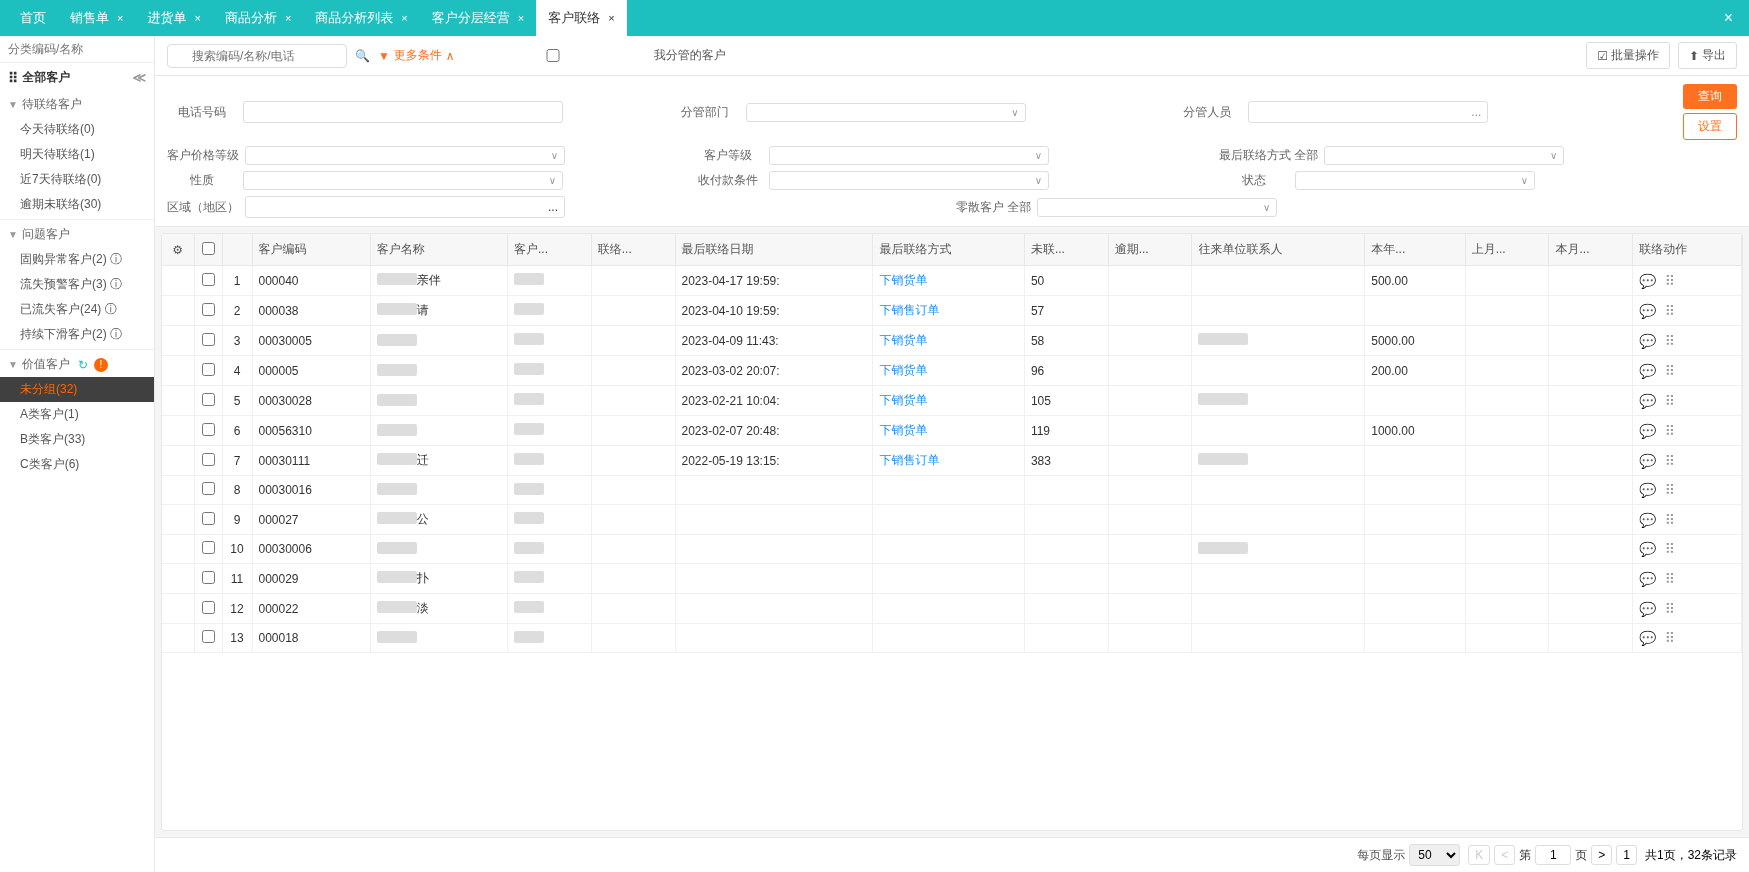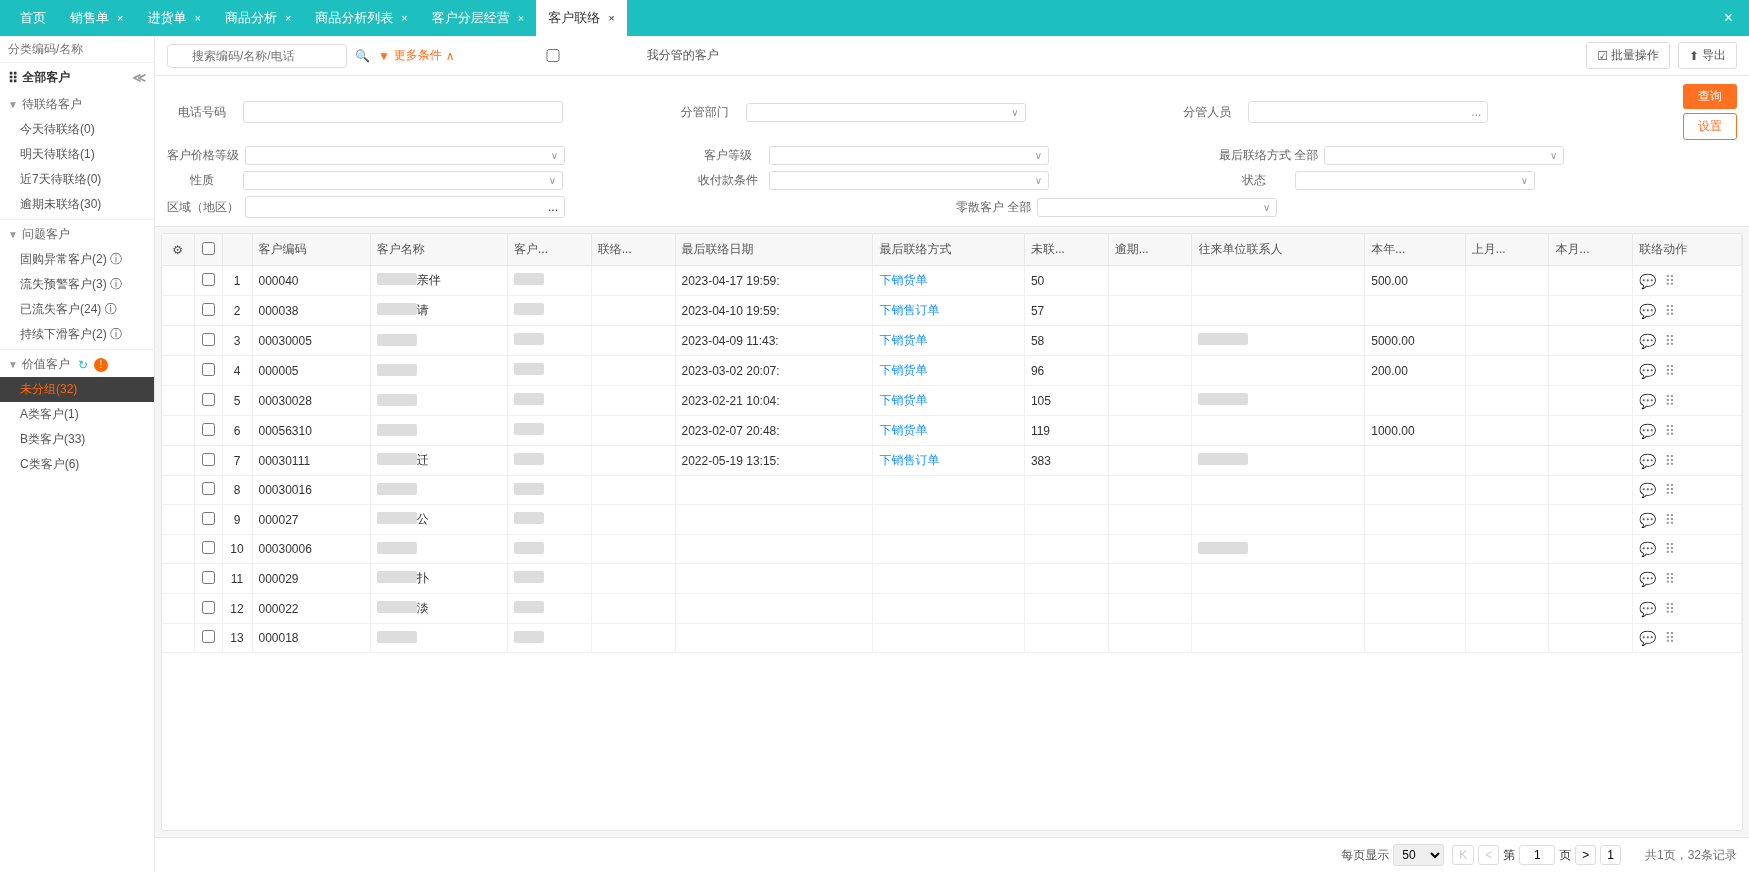--- a/index.html
+++ b/index.html
@@ -146,21 +146,21 @@
       display: flex;
       align-items: center;
       gap: 4px;
       color: #ff7020;
       cursor: pointer;
       font-size: 12px;
     }
     .filter-checkbox {
       display: flex;
       align-items: center;
-      gap: 4px;
+      gap: 11px;
       font-size: 12px;
       color: #555;
     }
     .filter-spacer { flex: 1; }
     .btn-batch {
       padding: 4px 10px;
       border: 1px solid #ddd;
       border-radius: 3px;
       background: #fff;
       cursor: pointer;
@@ -370,22 +370,22 @@
     }
     .page-input {
       border: 1px solid #ddd;
       border-radius: 3px;
       width: 36px;
       text-align: center;
       padding: 2px 4px;
       font-size: 12px;
     }
     .total-info {
-      color: #737373;
-      margin-left: 16px;
+      color: #000000;
+      margin-left: 0;
     }
 
     
     ::-webkit-scrollbar { width: 6px; height: 6px; }
     ::-webkit-scrollbar-track { background: #f0f0f0; }
     ::-webkit-scrollbar-thumb { background: #ccc; border-radius: 3px; }
   </style>
 </head>
 <body>
 

